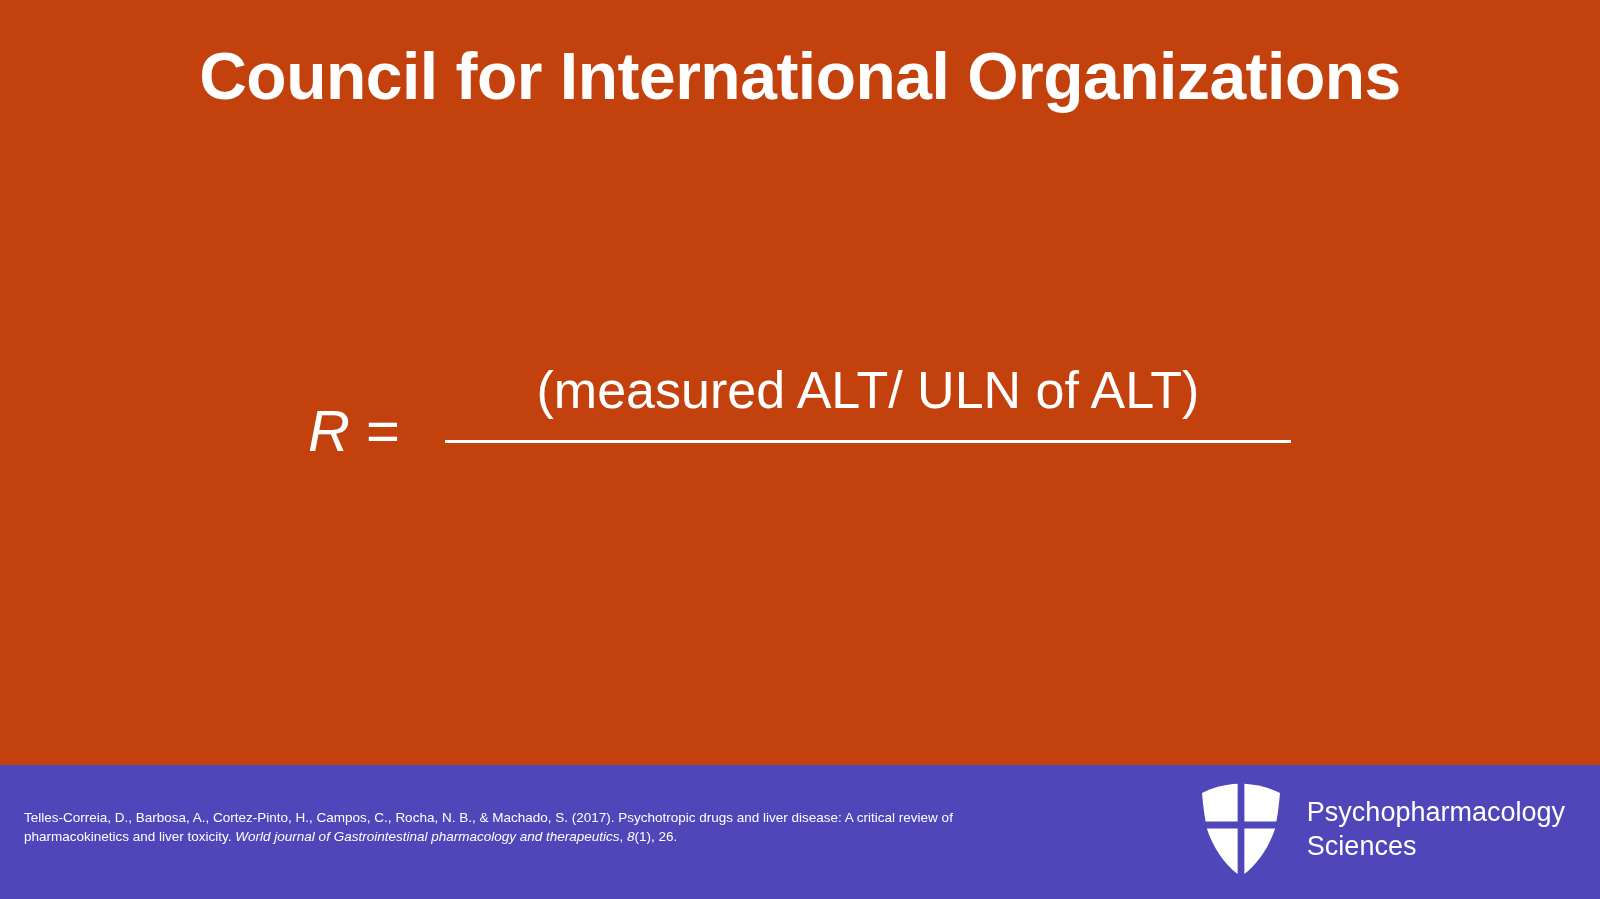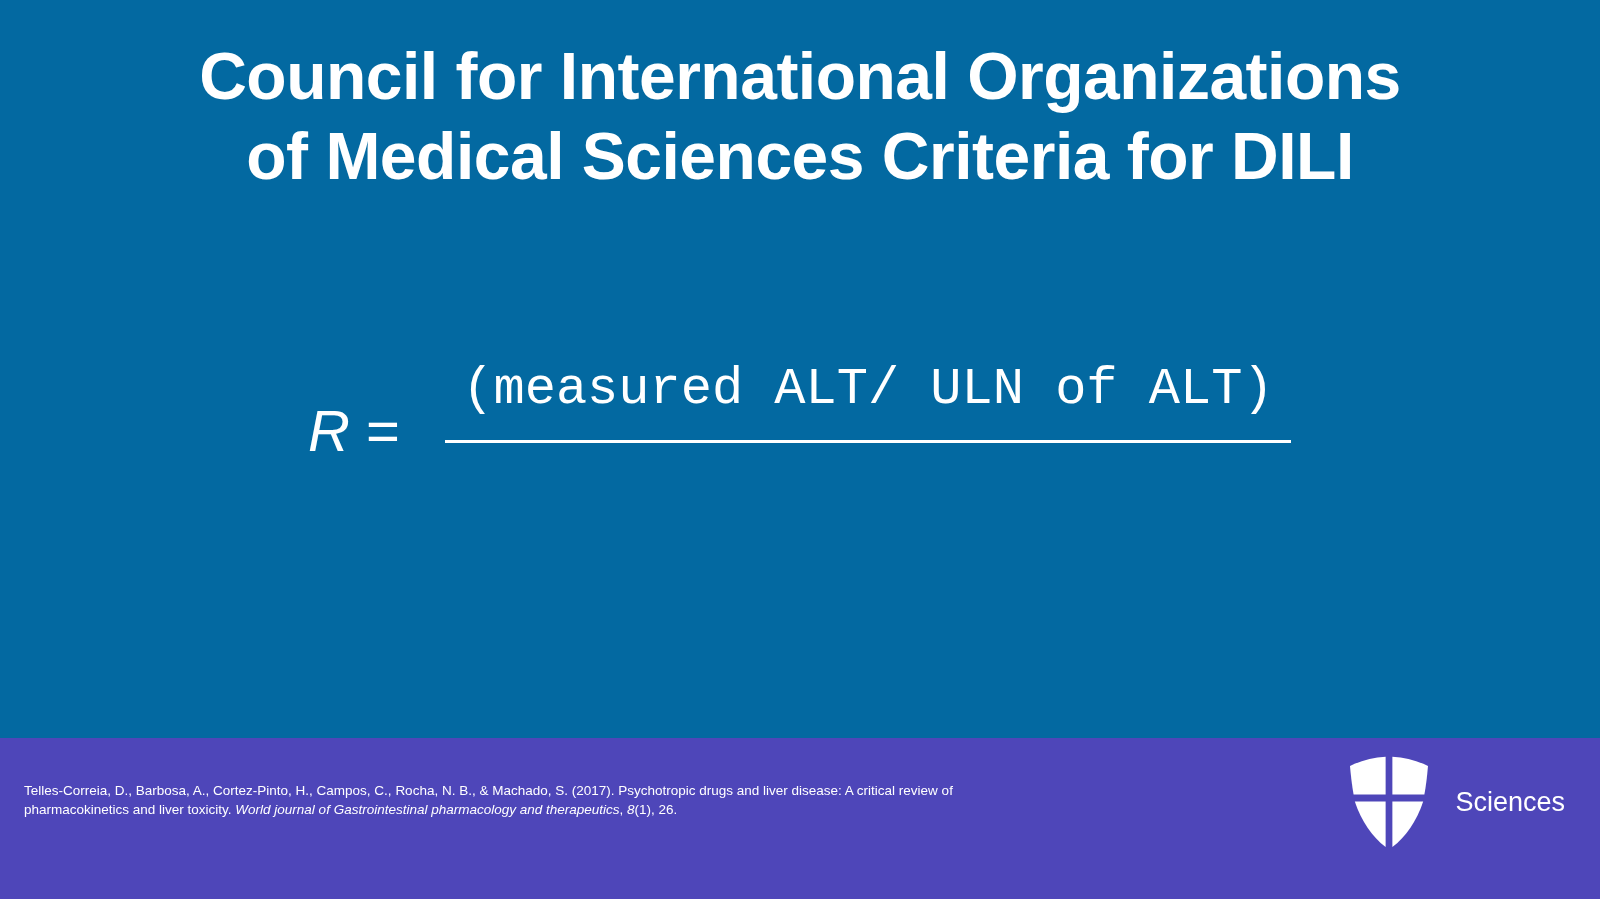--- a/index.html
+++ b/index.html
@@ -11,21 +11,21 @@
     height: 899px;
     overflow: hidden;
     font-family: "Liberation Sans", sans-serif;
     background: #ffffff;
   }
 
   .slide {
     position: relative;
     width: 1600px;
     height: 899px;
-    background: #0369a1;
+    background: #c2410c;
     overflow: hidden;
   }
 
   
   .title-block {
     position: absolute;
     top: 36px;
     left: 0;
     width: 1600px;
     text-align: center;
@@ -72,35 +72,35 @@
     width: 848px;
   }
   .frac-num, .frac-den {
     color: #ffffff;
     font-family: "Liberation Sans", sans-serif;
     font-size: 52px;
     line-height: 64px;
     white-space: nowrap;
     font-weight: 400;
   }
-  .frac-num { margin-bottom: 18px; font-family: Liberation Mono, monospace; }
+  .frac-num { margin-bottom: 18px; }
   .frac-den { margin-top: 22px; }
   .frac-bar {
     width: 846px;
     height: 3px;
     background: #ffffff;
   }
 
   
   .footer {
     position: absolute;
     left: 0;
     bottom: 0;
     width: 1600px;
-    height: 161px;
+    height: 134px;
     background: #4E46B9;
   }
   .citation {
     position: absolute;
     left: 24px;
     top: 43px;
     width: 930px;
     color: #ffffff;
     font-family: "Liberation Sans", sans-serif;
     font-size: 13.5px;
@@ -131,21 +131,20 @@
     white-space: nowrap;
   }
 </style>
 </head>
 <body>
 
 <div class="slide">
 
   <div class="title-block">
     <div class="title-line">Council for International Organizations</div>
-    <div class="title-line">of Medical Sciences Criteria for DILI</div>
   </div>
 
   <div class="formula-wrap">
     <div class="formula-lhs">
       <span class="var">R</span><span class="eq">&nbsp;</span><span class="eq">=</span>
     </div>
     <div class="fraction">
       <div class="frac-num">(measured ALT/ ULN of ALT)</div>
       <div class="frac-bar"></div>
     </div>
@@ -162,19 +161,20 @@
 
         <path d="M3 10 C14 4.5 26 1.5 38.6 0.8 L38.6 38.6 L6.6 38.6 C5.0 29.4 3.8 19.8 3 10 Z" fill="#ffffff"></path>
 
         <path d="M45.4 0.8 C58 1.5 70 4.5 81 10 C80.2 19.8 79.0 29.4 77.4 38.6 L45.4 38.6 Z" fill="#ffffff"></path>
 
         <path d="M7.8 45.4 L38.6 45.4 L38.6 91 C25.0 80.5 14.4 65.0 7.8 45.4 Z" fill="#ffffff"></path>
 
         <path d="M45.4 45.4 L76.2 45.4 C69.6 65.0 59.0 80.5 45.4 91 Z" fill="#ffffff"></path>
       </svg>
       <div class="logo-text">
+        <div>Psychopharmacology</div>
         <div>Sciences</div>
       </div>
     </div>
 
   </div>
 
 </div>
 
 </body></html>

